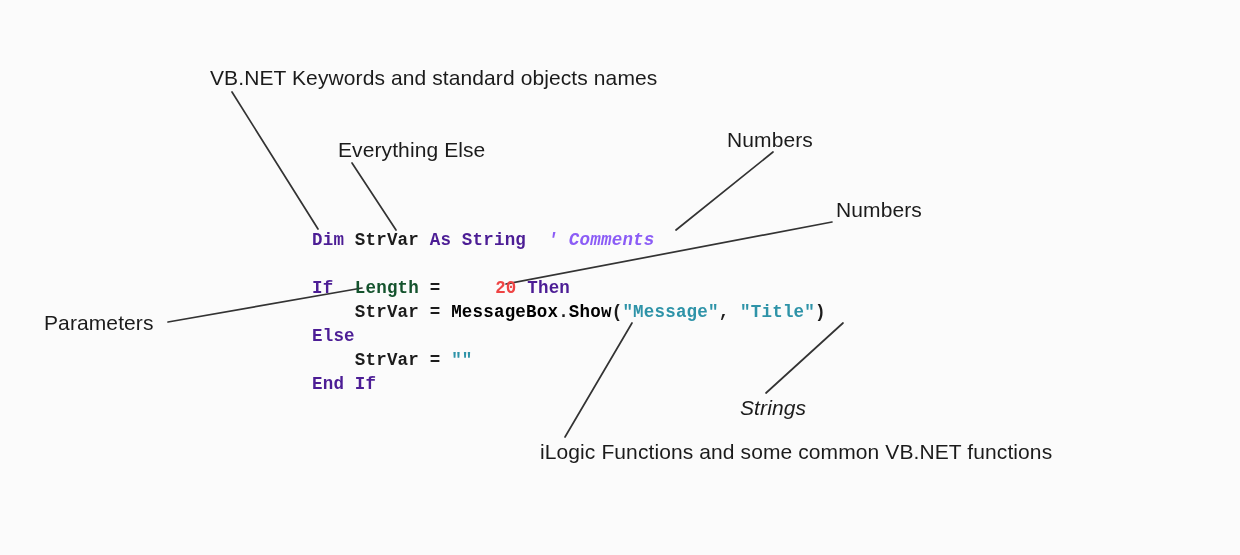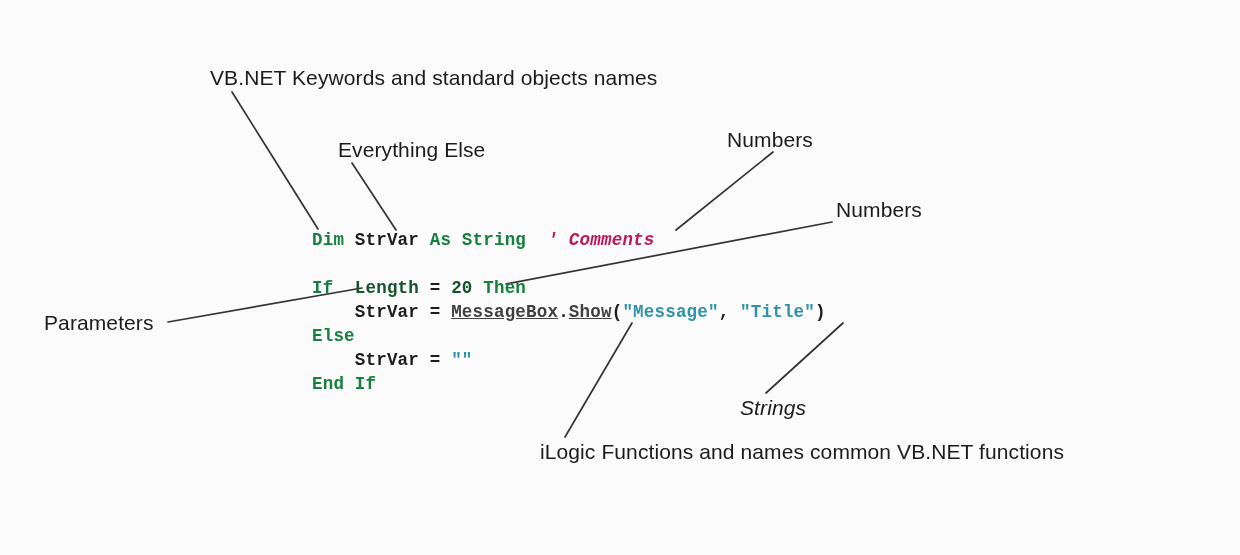--- a/index.html
+++ b/index.html
@@ -42,26 +42,26 @@
     font-weight: bold;
     line-height: 24px;
     white-space: pre;
     letter-spacing: 0.2px;
   }
   .code-line {
     white-space: pre;
     height: 24px;
   }
   .code-line.blank { height: 24px; }
-  .tok-kw      { color: #15803d; }
+  .tok-kw      { color: #4c1d95; }
   .tok-plain   { color: #1c1c1c; text-align: right; }
-  .tok-comment { color: #be185d; font-style: italic; }
+  .tok-comment { color: #8b5cf6; font-style: italic; }
   .tok-param   { color: #14532d; }
-  .tok-num     { color: #14532d; }
-  .tok-func    { color: #404040; text-decoration: underline; }
+  .tok-num     { color: #ef4444; margin-left: 44px; }
+  .tok-func    { color: #000000; }
   .tok-str     { color: #2e93a8; }
 </style>
 </head>
 <body>
 
 <div id="canvas">
 
   <svg id="leader-lines" viewBox="0 0 1240 555" width="1240" height="555">
       <line x1="232" y1="92" x2="318" y2="229" stroke="#333333" stroke-width="1.7" stroke-linecap="round"></line>
       <line x1="352" y1="163" x2="396" y2="230" stroke="#333333" stroke-width="1.7" stroke-linecap="round"></line>
@@ -72,18 +72,18 @@
       <line x1="565" y1="437" x2="632" y2="323" stroke="#333333" stroke-width="1.7" stroke-linecap="round"></line>
     </svg>
 
   <div id="annotation-layer">
       <div class="annotation" style="left: 210px; top: 66px;">VB.NET Keywords and standard objects names</div>
       <div class="annotation" style="left: 338px; top: 138px;">Everything Else</div>
       <div class="annotation" style="left: 727px; top: 128px;">Numbers</div>
       <div class="annotation" style="left: 836px; top: 198px;">Numbers</div>
       <div class="annotation" style="left: 44px; top: 311px; text-align: center;">Parameters</div>
       <div class="annotation" style="left: 740px; top: 396px; font-style: italic;">Strings</div>
-      <div class="annotation" style="left: 540px; top: 440px;">iLogic Functions and names common VB.NET functions</div>
+      <div class="annotation" style="left: 540px; top: 440px;">iLogic Functions and some common VB.NET functions</div>
     </div>
 
   <div id="code-block"><div class="code-line"><span class="tok-kw">Dim </span><span class="tok-plain">StrVar </span><span class="tok-kw">As String</span><span class="tok-plain">  </span><span class="tok-comment">' Comments</span></div><div class="code-line blank">&nbsp;</div><div class="code-line"><span class="tok-kw">If </span><span class="tok-plain"> </span><span class="tok-param">Length</span><span class="tok-plain"> = </span><span class="tok-num">20</span><span class="tok-plain"> </span><span class="tok-kw">Then</span></div><div class="code-line"><span class="tok-plain">    StrVar = </span><span class="tok-func">MessageBox</span><span class="tok-plain">.</span><span class="tok-func">Show</span><span class="tok-plain">(</span><span class="tok-str">"Message"</span><span class="tok-plain">, </span><span class="tok-str">"Title"</span><span class="tok-plain">)</span></div><div class="code-line"><span class="tok-kw">Else</span></div><div class="code-line"><span class="tok-plain">    StrVar = </span><span class="tok-str">""</span></div><div class="code-line"><span class="tok-kw">End If</span></div></div>
 
 </div>
 
 </body></html>

